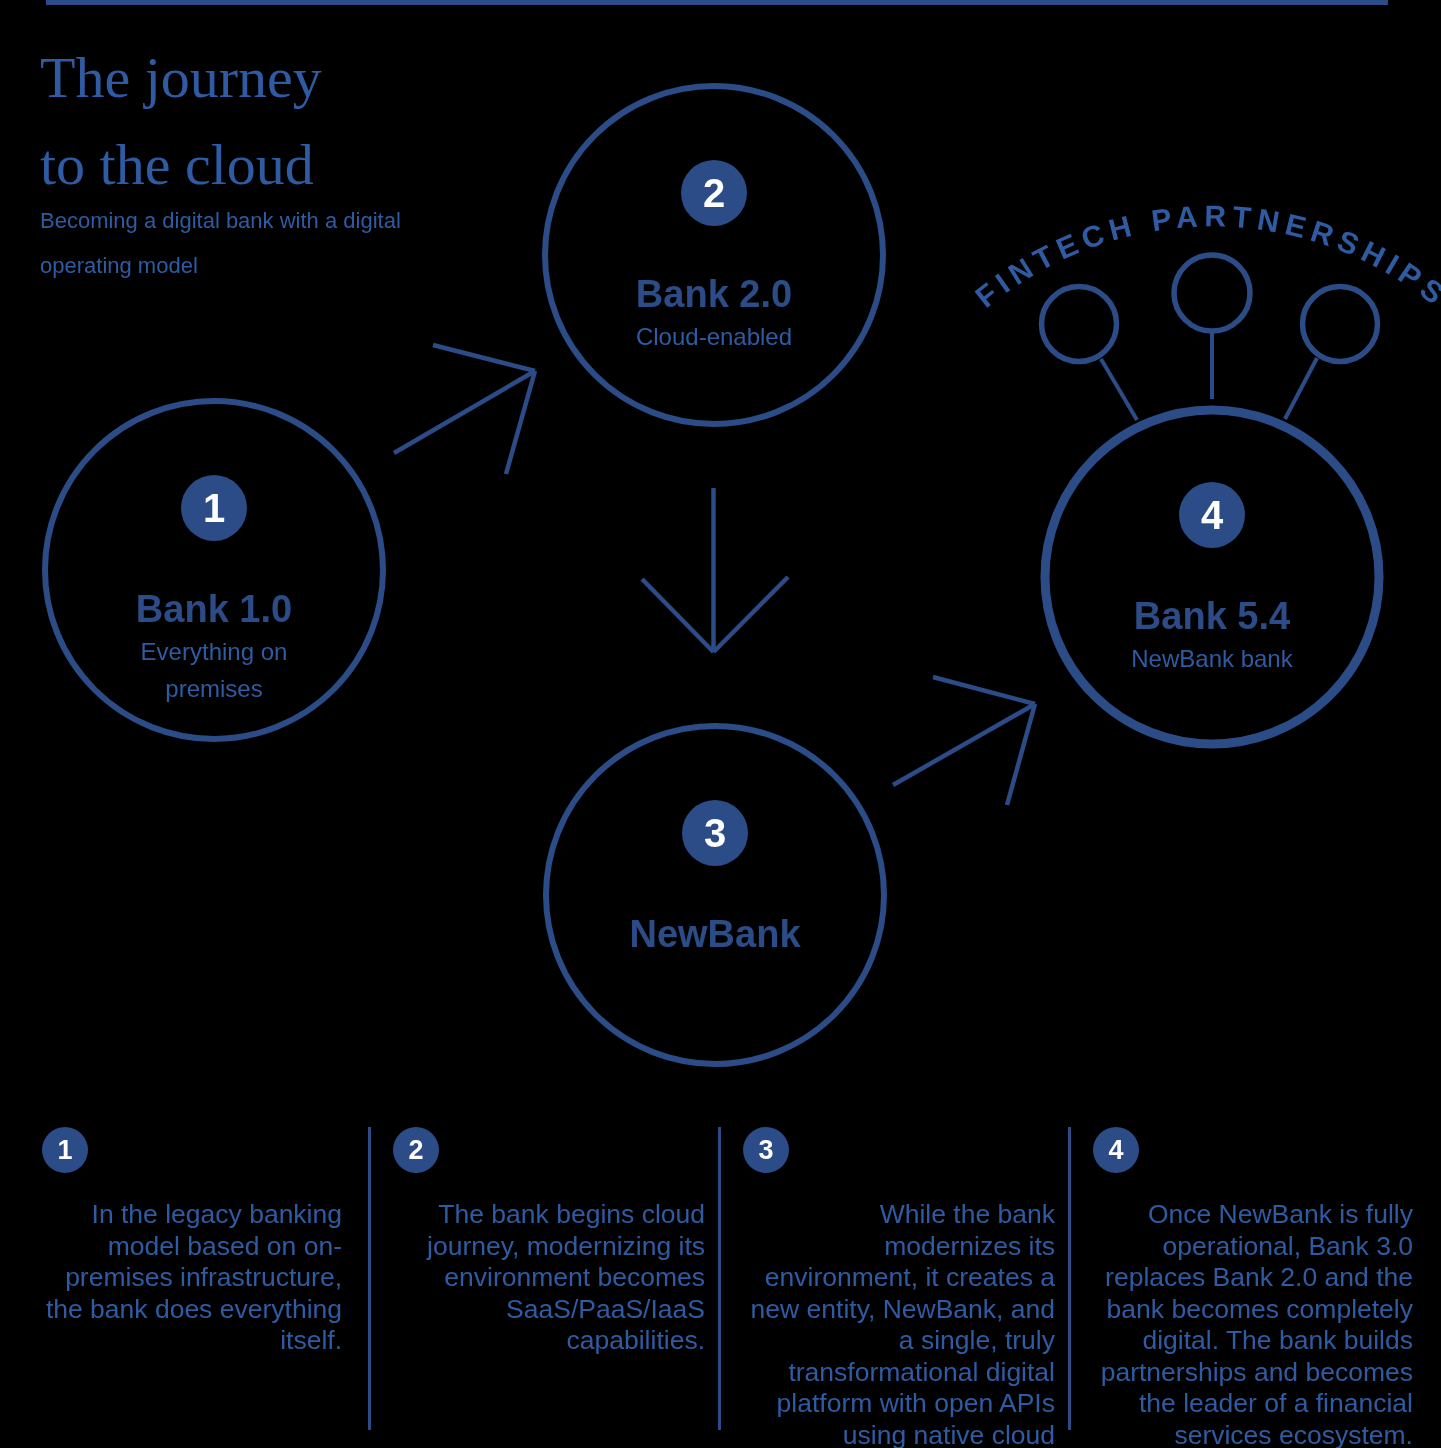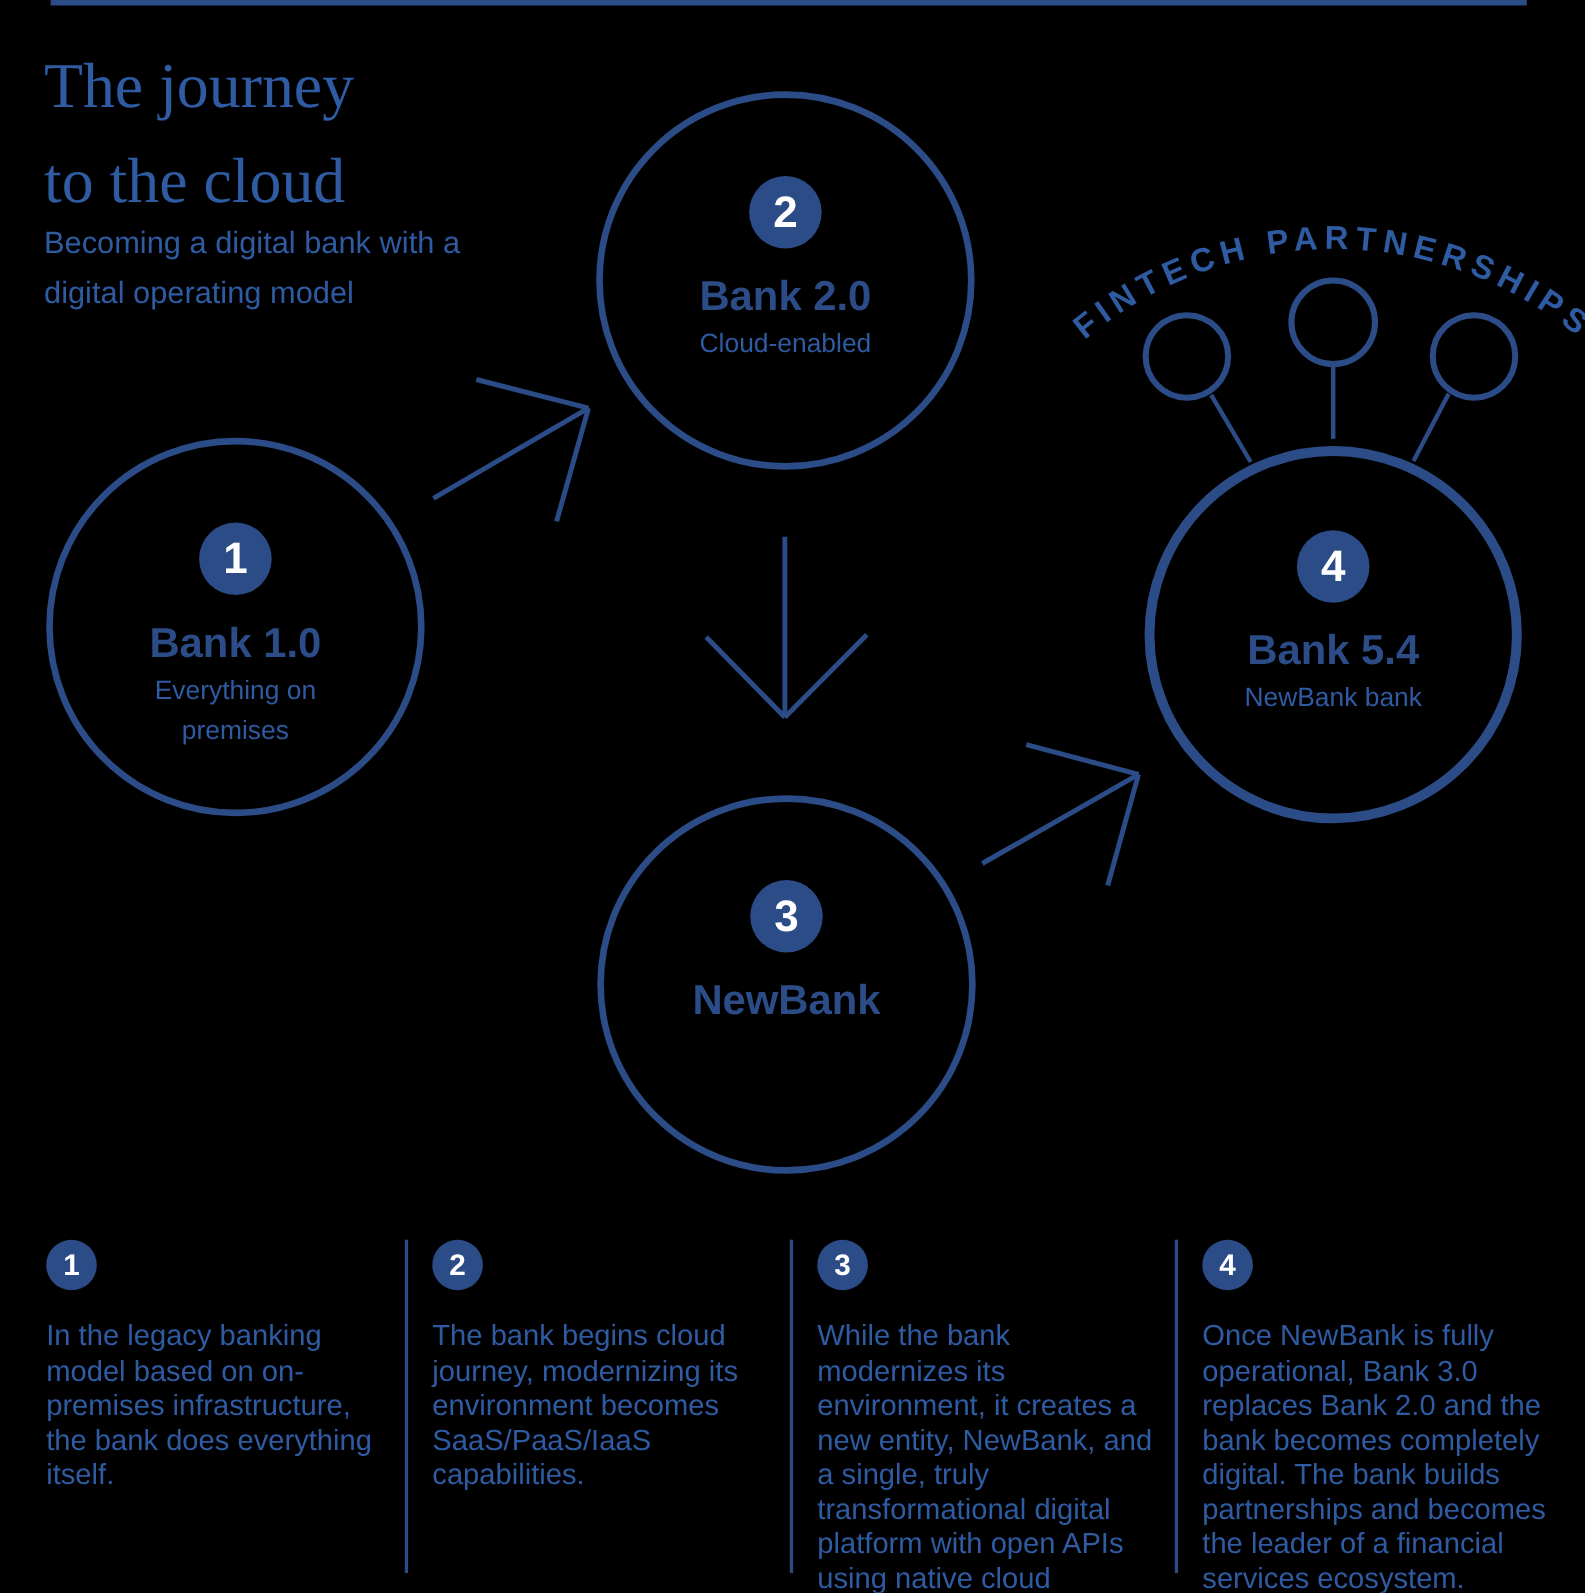--- a/index.html
+++ b/index.html
@@ -20,21 +20,21 @@
     position:absolute;left:46px;top:0;width:1342px;height:5px;
     background:var(--navy);
   }
   .page-title{
     position:absolute;left:40px;top:34px;
     font-size:58px;line-height:87px;font-weight:400;
     color:var(--blue);white-space:pre-line;font-family:Liberation Serif, serif;
   }
   .page-subtitle{
     position:absolute;left:40px;top:198px;width:400px;
-    font-size:28px;line-height:45px;font-weight:400;
+    font-size:22px;line-height:45px;font-weight:400;
     color:var(--blue);
   }
   svg.diagram{position:absolute;left:0;top:0;}
   svg.diagram circle{fill:none;stroke:var(--navy);}
   svg.diagram line{stroke:var(--navy);}
   .arc-label{
     fill:var(--blue);
     font-family:"Liberation Sans", sans-serif;
     font-size:30px;font-weight:600;letter-spacing:6px;
   }
@@ -46,20 +46,21 @@
   .node .badge{
     width:66px;height:66px;border-radius:50%;
     background:var(--navy);color:var(--white);
     display:flex;align-items:center;justify-content:center;
     font-size:40px;font-weight:700;
     margin-bottom:20px;
   }
   .node .node-title{
     font-size:38px;font-weight:700;line-height:48px;
     color:var(--navy);
+    margin-top:24px;
   }
   .node .node-subtitle{
     font-size:24px;line-height:37px;max-width:210px;
     color:var(--blue);
   }
   .node-1{left:44px;top:475px;}
   .node-2{left:544px;top:160px;}
   .node-3{left:545px;top:800px;}
   .node-4{left:1042px;top:482px;}
 
@@ -69,20 +70,21 @@
   .legend-item .badge{
     width:46px;height:46px;border-radius:50%;
     background:var(--navy);color:var(--white);
     display:flex;align-items:center;justify-content:center;
     font-size:27px;font-weight:700;
     margin-bottom:26px;
   }
   .legend-item .legend-text{
     font-size:26.5px;line-height:31.5px;
     color:var(--blue);
+    text-align:right;
   }
   .legend-1{left:42px;width:300px;}
   .legend-2{left:393px;width:312px;}
   .legend-3{left:743px;width:312px;}
   .legend-4{left:1093px;width:320px;}
   .legend-divider{
     position:absolute;top:1127px;width:3px;height:303px;
     background:var(--navy);
   }
   .divider-1{left:368px;}

